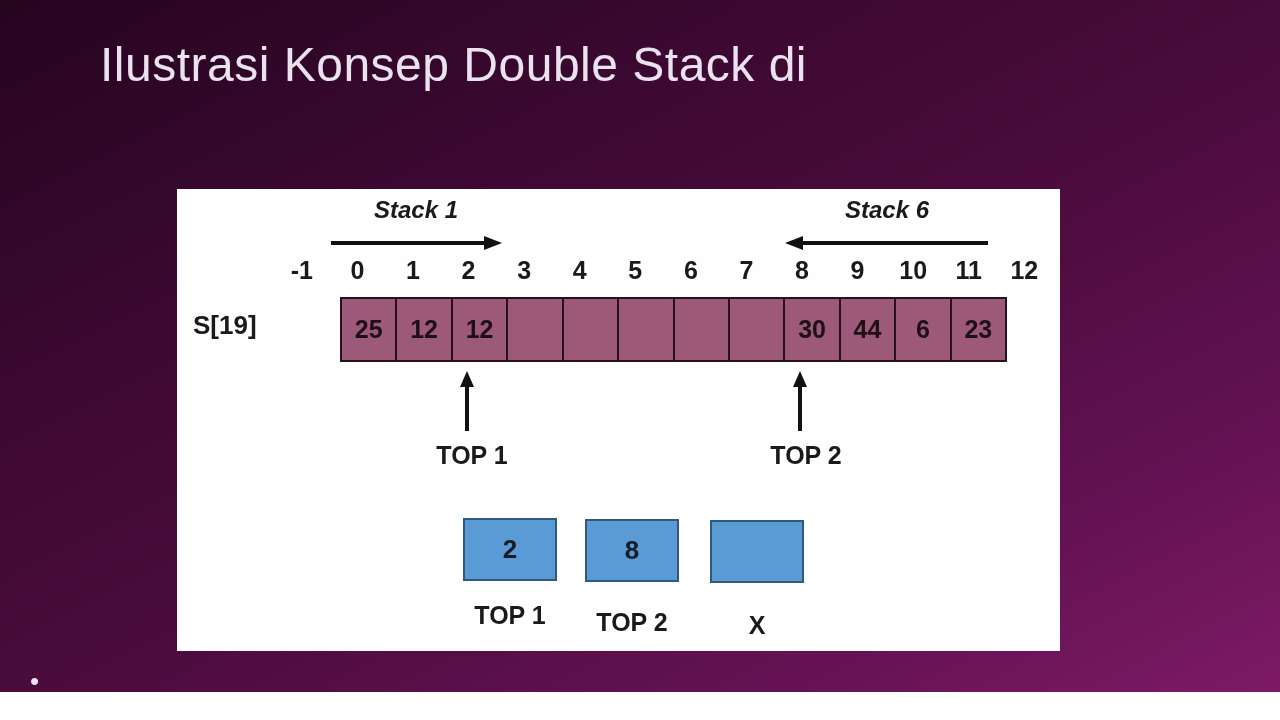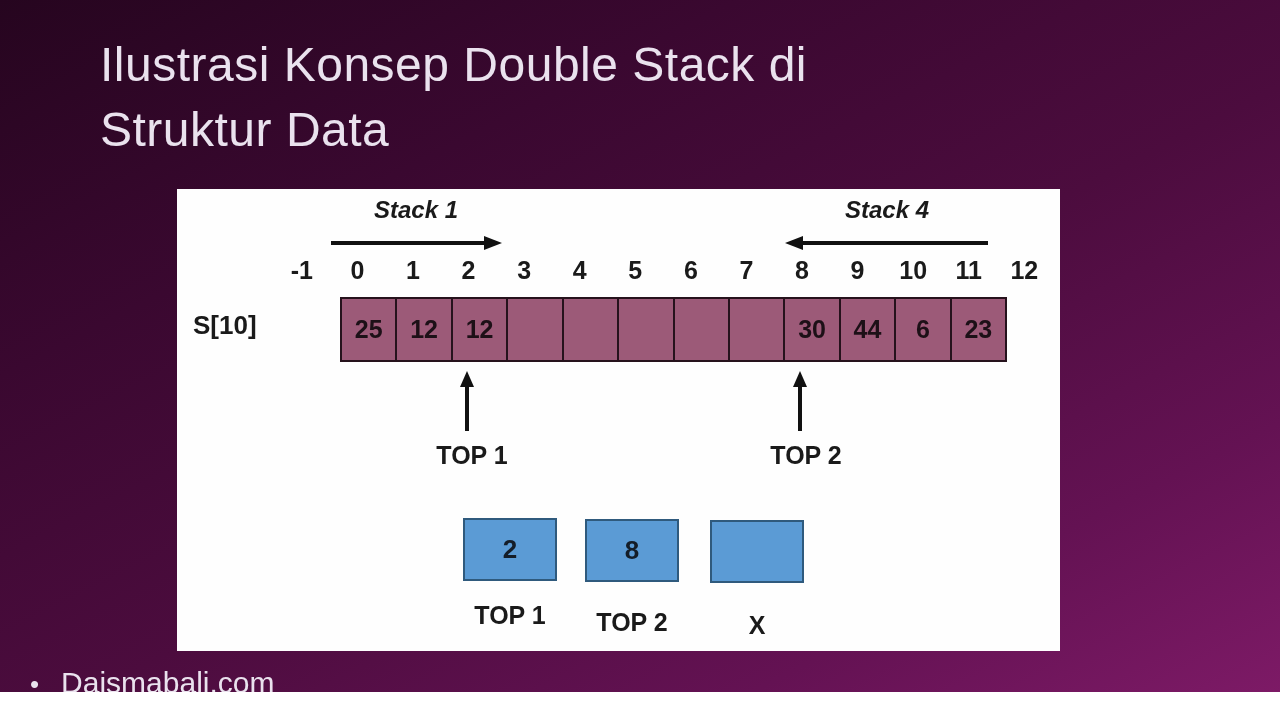--- a/index.html
+++ b/index.html
@@ -85,32 +85,31 @@
   }
   .bullet-dot{font-size:26px;}
 </style>
 </head>
 <body>
 
 <div class="slide">
 
   <h1 class="title">
     <span class="title-line">Ilustrasi Konsep Double Stack di</span>
-    <span class="title-line">Struktur Data</span>
   </h1>
 
   <div class="panel">
 
     <div class="stack-label stack1-label">Stack 1</div>
     <svg class="arrow-h arrow-right" width="174" height="18" viewBox="0 0 174 18">
       <line x1="2" y1="9" x2="156" y2="9" stroke="currentColor" stroke-width="4"></line>
       <polygon points="155,2 173,9 155,16" fill="currentColor"></polygon>
     </svg>
 
-    <div class="stack-label stack2-label">Stack 4</div>
+    <div class="stack-label stack2-label">Stack 6</div>
     <svg class="arrow-h arrow-left" width="206" height="18" viewBox="0 0 206 18">
       <line x1="18" y1="9" x2="204" y2="9" stroke="currentColor" stroke-width="4"></line>
       <polygon points="19,2 1,9 19,16" fill="currentColor"></polygon>
     </svg>
 
     <div class="index-row">
       <span>-1</span>
       <span>0</span>
       <span>1</span>
       <span>2</span>
@@ -119,21 +118,21 @@
       <span>5</span>
       <span>6</span>
       <span>7</span>
       <span>8</span>
       <span>9</span>
       <span>10</span>
       <span>11</span>
       <span>12</span>
     </div>
 
-    <div class="array-label">S[10]</div>
+    <div class="array-label">S[19]</div>
 
     <div class="array-row">
       <div class="cell">25</div>
       <div class="cell">12</div>
       <div class="cell">12</div>
       <div class="cell"></div>
       <div class="cell"></div>
       <div class="cell"></div>
       <div class="cell"></div>
       <div class="cell"></div>
@@ -165,16 +164,15 @@
     </div>
     <div class="varbox varbox-3">
       <div class="vb-box"></div>
       <div class="vb-label">X</div>
     </div>
 
   </div>
 
   <div class="footer">
     <span class="bullet-dot">•</span>
-    <span>Daismabali.com</span>
   </div>
 
 </div>
 
 </body></html>

